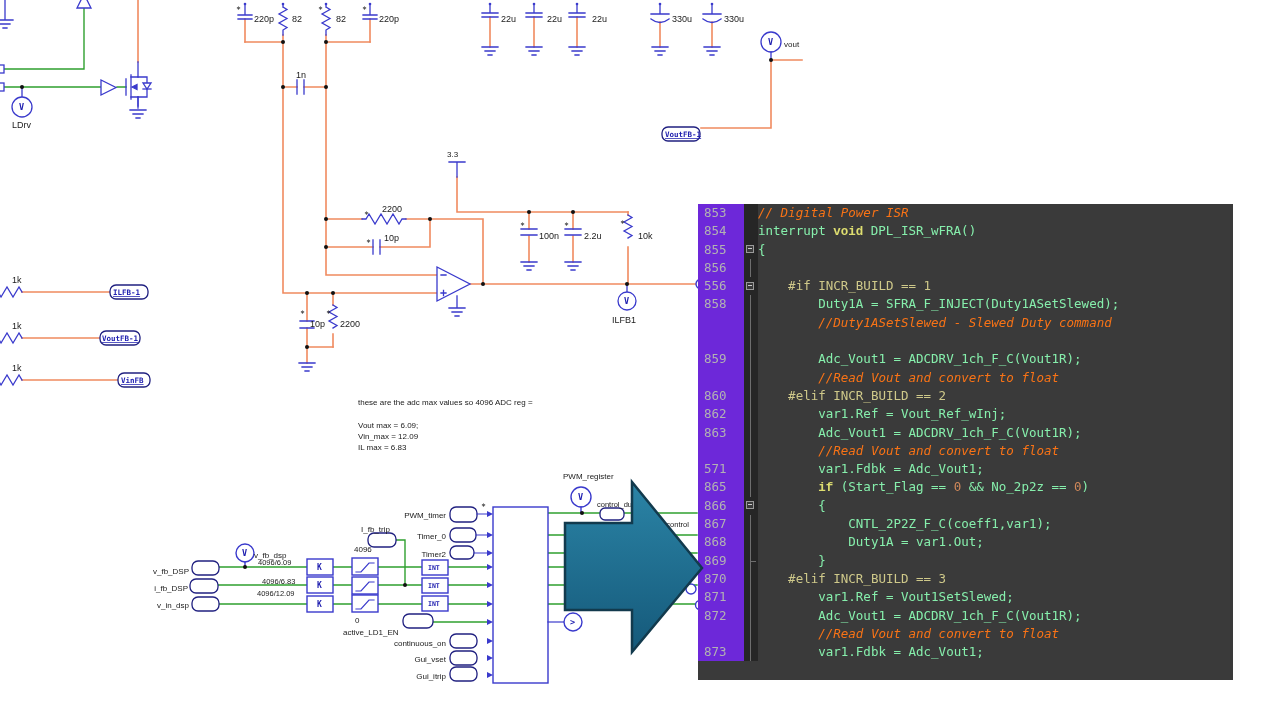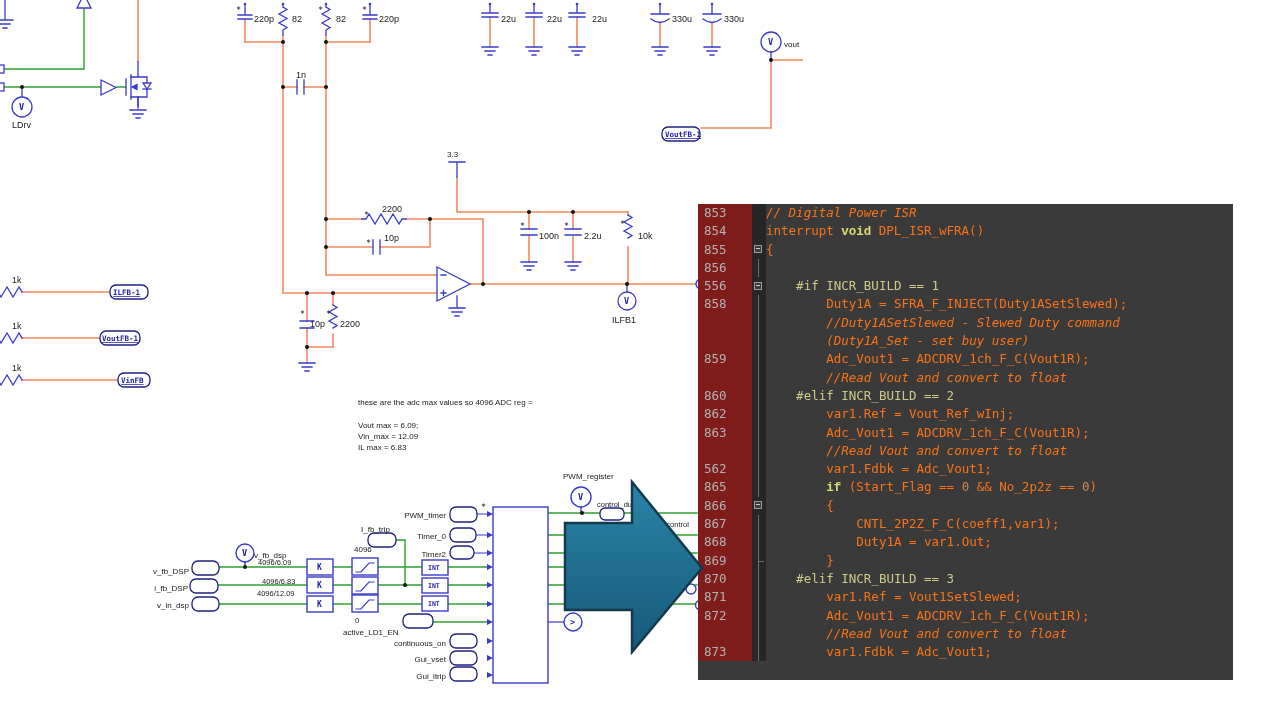--- a/index.html
+++ b/index.html
@@ -4,29 +4,29 @@
 <style>
   html,body{margin:0;padding:0;background:#ffffff;}
   #stage{position:relative;width:1280px;height:720px;overflow:hidden;background:#ffffff;
          font-family:"Liberation Sans",sans-serif;}
   #schx{position:absolute;left:0;top:0;z-index:1;}
   
   #editor{position:absolute;left:698px;top:204px;width:535px;height:476px;z-index:20;
           background:#3a3a3a;overflow:hidden;}
   .crow{display:flex;height:18.3px;line-height:18.3px;
         font-family:"DejaVu Sans Mono",monospace;font-size:12.5px;}
-  .lnum{flex:none;width:54px;background:#7f1d1d;color:#b2b2b2;padding-left:6px;box-sizing:border-box;}
+  .lnum{flex:none;width:46px;background:#6d28d9;color:#b2b2b2;padding-left:6px;box-sizing:border-box;}
   .fold{flex:none;width:14px;background:#262626;position:relative;}
   .fb{position:absolute;left:2px;top:4.5px;width:8px;height:8px;border:1px solid #9a9a9a;
       background:#3a3a3a;box-sizing:border-box;}
   .fb::after{content:"";position:absolute;left:1px;top:2px;width:4px;height:1px;background:#cccccc;}
   .fg{position:absolute;left:6px;top:0;width:1px;height:100%;background:#6e6e6e;}
   .fe{position:absolute;left:6px;top:9px;width:6px;height:1px;background:#6e6e6e;}
   .ctext{white-space:pre;color:#e8e8e3;}
-  .tk-pl{color:#f97316;}
+  .tk-pl{color:#86efac;}
   .tk-cm{color:#f97316;font-style:italic;}
   .tk-kw{color:#dede70;font-weight:bold;font-family:Liberation Mono, monospace;}
   .tk-pp{color:#cfc98a;margin-top:38px;}
   .tk-nu{color:#d0885a;}
   
   #arrowlayer{position:absolute;left:0;top:0;z-index:30;pointer-events:none;}
   
   text{font-family:"Liberation Sans",sans-serif;fill:#1a1a1a;}
   .val{font-size:9px;}
   .sm{font-size:8px;}
@@ -414,21 +414,20 @@
           <span class="fold">
             <i class="fg"></i>
           </span>
           <span class="ctext"><span class="tk-cm">        //Duty1ASetSlewed - Slewed Duty command</span></span>
         </div>
         <div class="crow">
           <span class="lnum"></span>
           <span class="fold">
             <i class="fg"></i>
           </span>
-          <span class="ctext"><span class="tk-cm">        (Duty1A_Set - set buy user)</span></span>
         </div>
         <div class="crow">
           <span class="lnum">859</span>
           <span class="fold">
             <i class="fg"></i>
           </span>
           <span class="ctext"><span class="tk-pl">        Adc_Vout1 = ADCDRV_1ch_F_C(Vout1R);</span></span>
         </div>
         <div class="crow">
           <span class="lnum"></span>
@@ -459,21 +458,21 @@
           <span class="ctext"><span class="tk-pl">        Adc_Vout1 = ADCDRV_1ch_F_C(Vout1R);</span></span>
         </div>
         <div class="crow">
           <span class="lnum"></span>
           <span class="fold">
             <i class="fg"></i>
           </span>
           <span class="ctext"><span class="tk-cm">        //Read Vout and convert to float</span></span>
         </div>
         <div class="crow">
-          <span class="lnum">562</span>
+          <span class="lnum">571</span>
           <span class="fold">
             <i class="fg"></i>
           </span>
           <span class="ctext"><span class="tk-pl">        var1.Fdbk = Adc_Vout1;</span></span>
         </div>
         <div class="crow">
           <span class="lnum">865</span>
           <span class="fold">
             <i class="fg"></i>
           </span>

